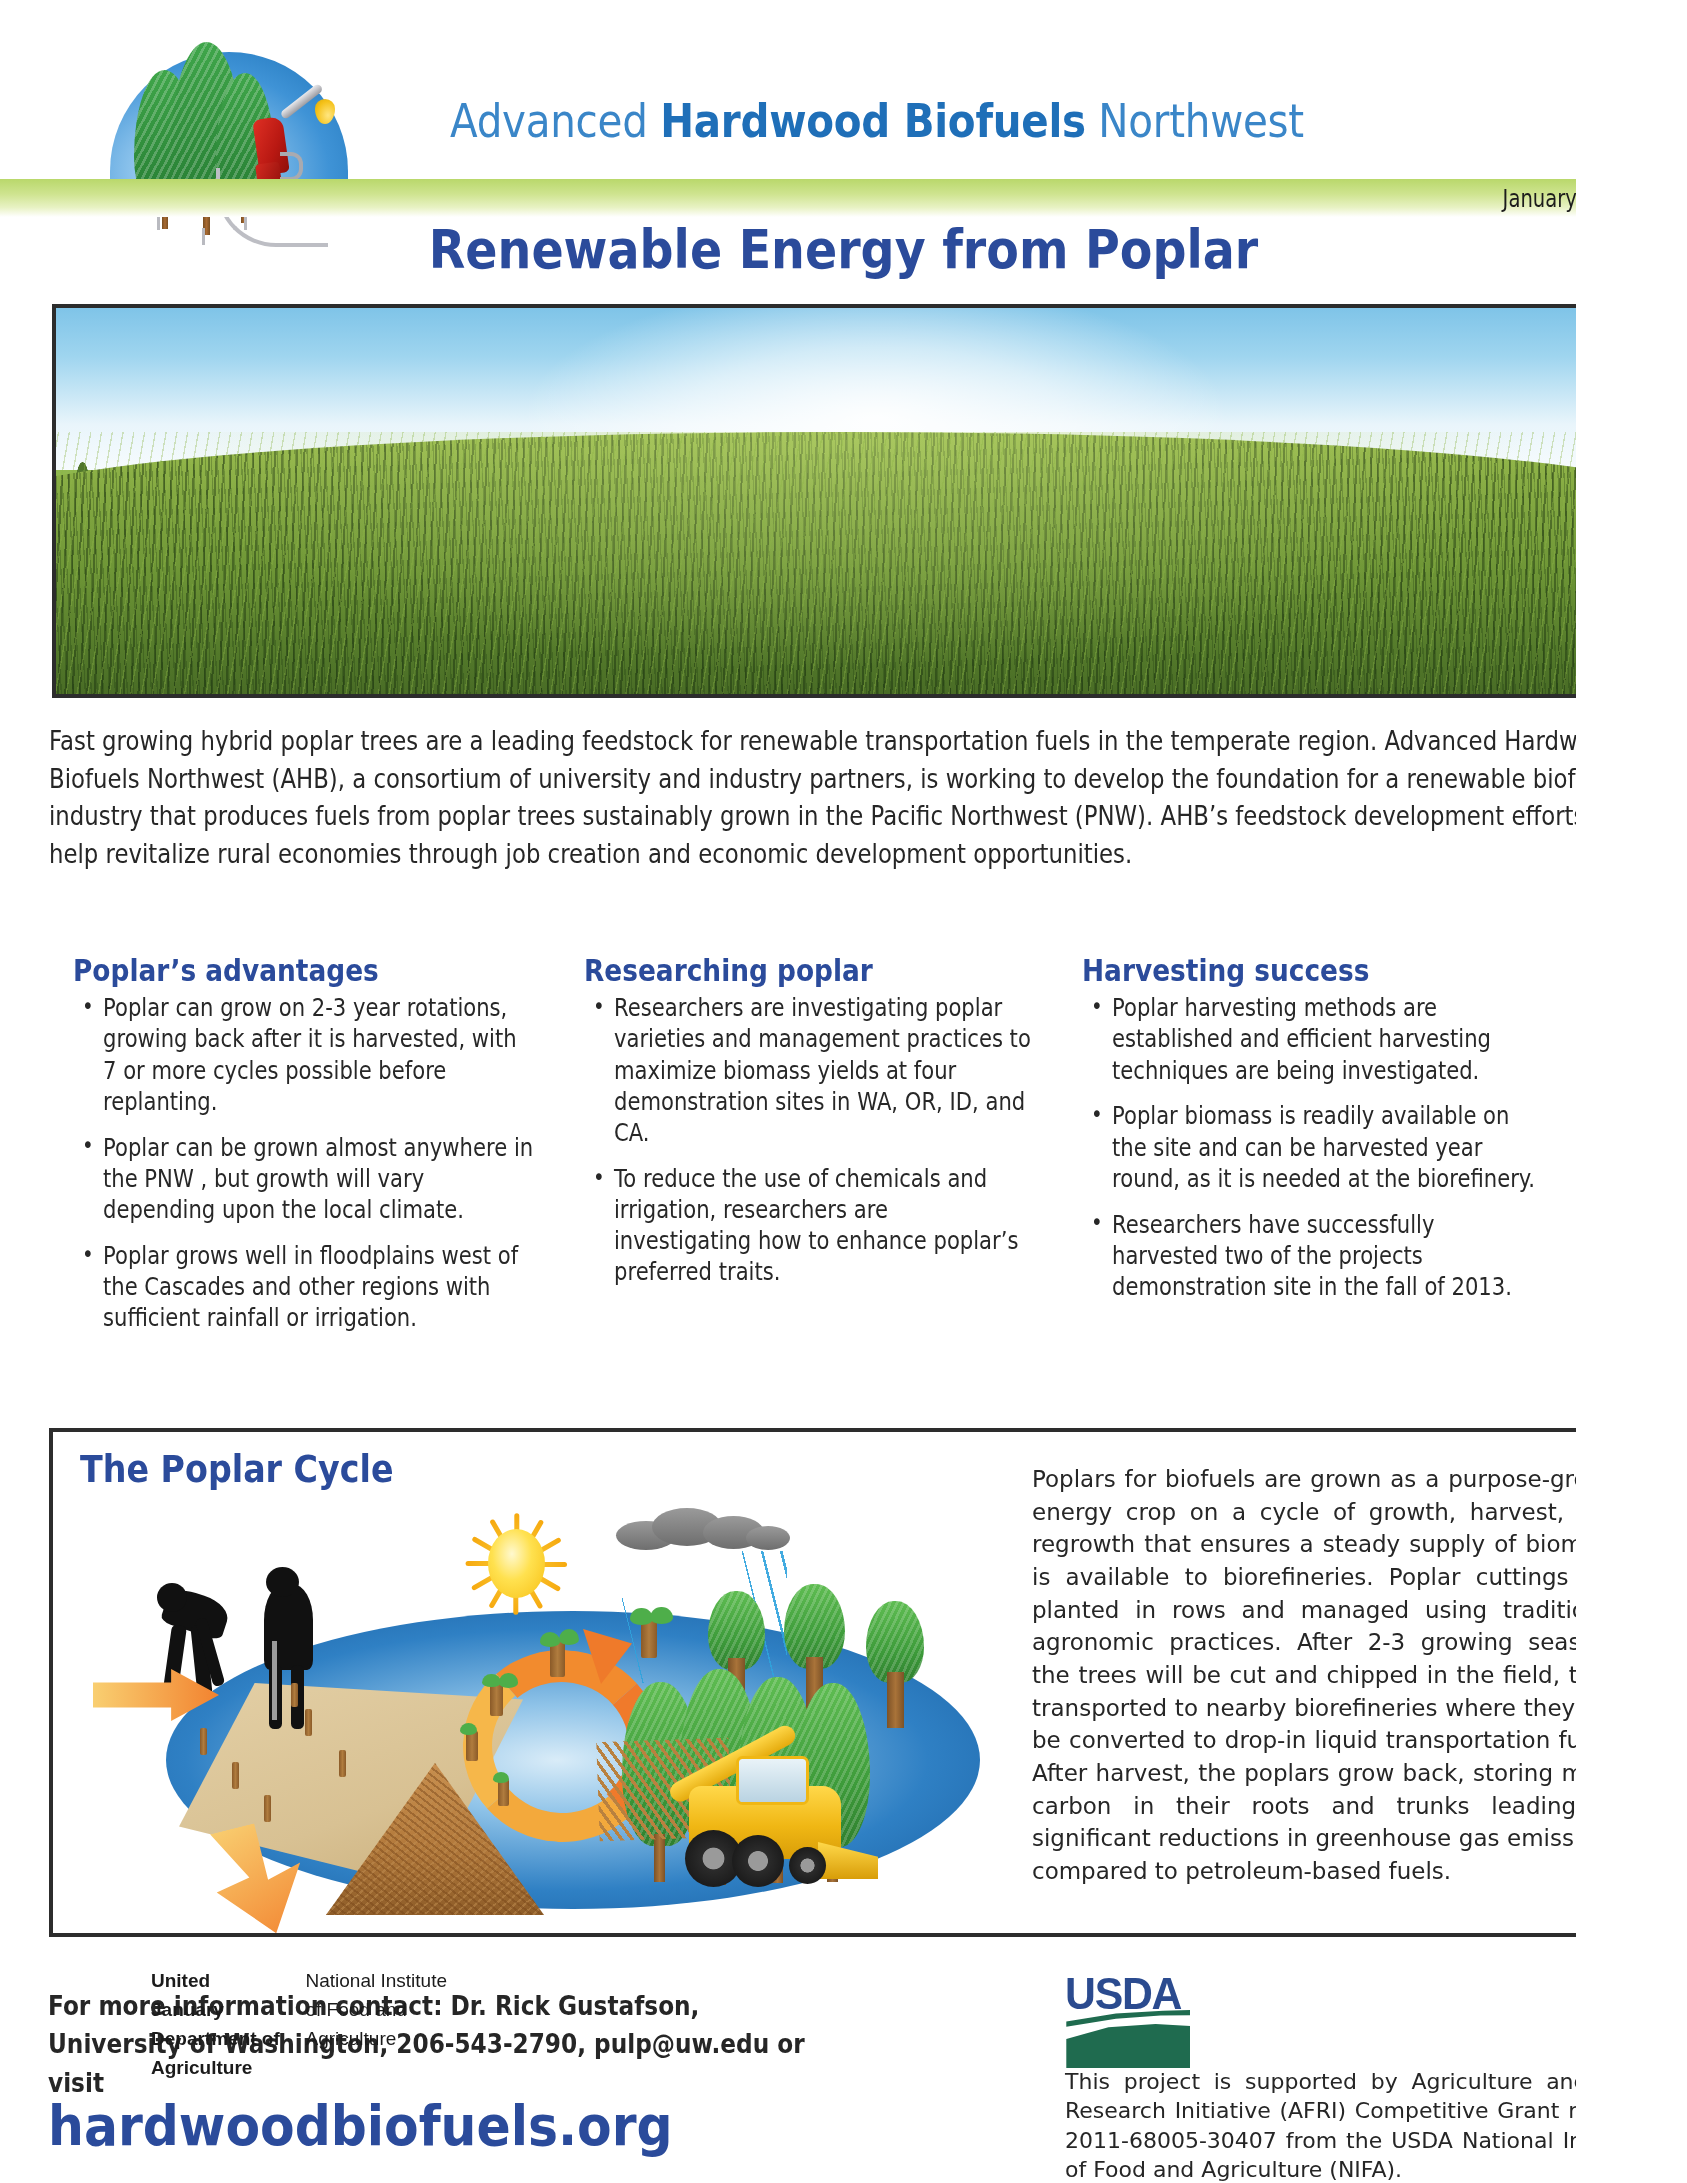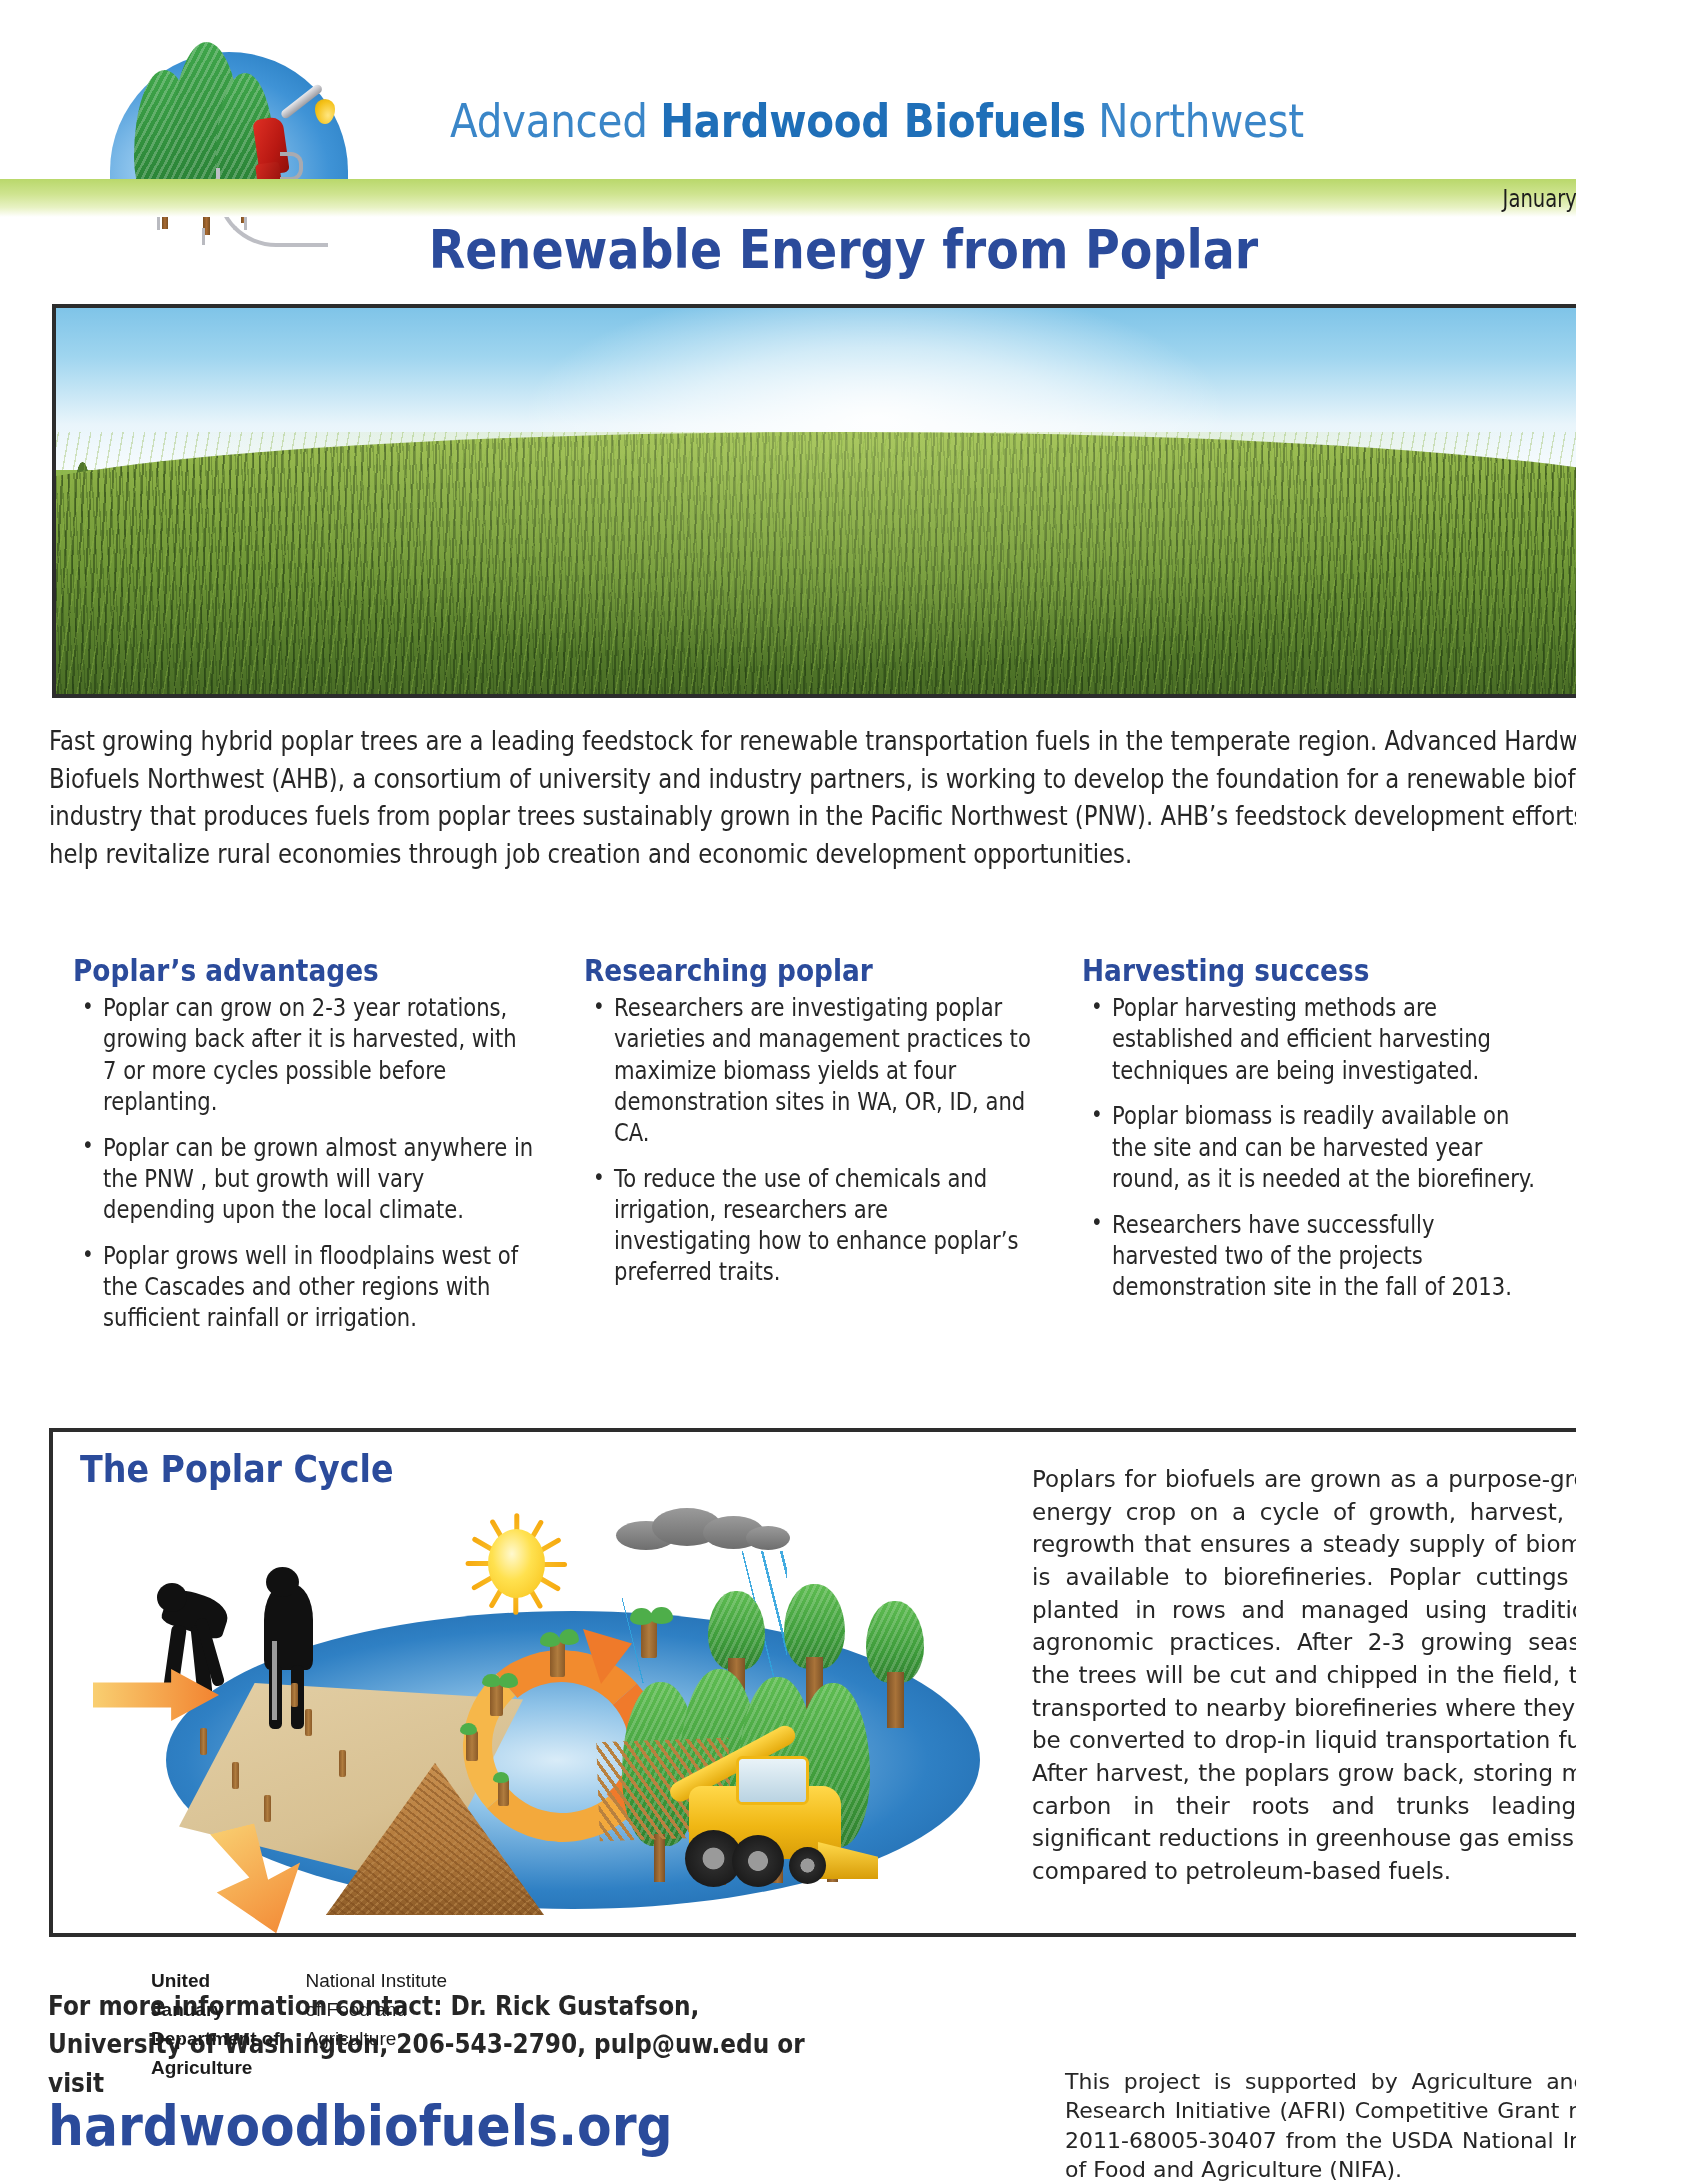--- a/index.html
+++ b/index.html
@@ -775,20 +775,25 @@
     <p class="cycle-text">Poplars for biofuels are grown as a purpose-grown energy crop on a cycle of growth, harvest, and regrowth that ensures a steady supply of biomass is available to biorefineries. Poplar cuttings are planted in rows and managed using traditional agronomic practices. After 2-3 growing seasons the trees will be cut and chipped in the field, then transported to nearby biorefineries where they will be converted to drop-in liquid transportation fuels. After harvest, the poplars grow back, storing more carbon in their roots and trunks leading to significant reductions in greenhouse gas emissions compared to petroleum-based fuels.</p>
   </div>
 
   <div class="footer">
     <div class="contact">
       <div>For more information contact: Dr. Rick Gustafson,</div>
       <div>University of Washington, 206-543-2790, pulp@uw.edu or visit</div>
     </div>
     <div class="site">hardwoodbiofuels.org</div>
 
+    <div class="usda">
+      <div class="usda-word">USDA</div>
+      <div class="usda-swoosh"></div>
+      <div class="usda-swoosh2"></div>
+    </div>
     <div class="usda-lines">
       <div class="c-a" style="white-space:pre-line;">United January
 Department of
 Agriculture</div>
       <div class="c-b" style="white-space:pre-line;">National Institute
 of Food and
 Agriculture</div>
     </div>
 
     <p class="fund">This project is supported by Agriculture and Food Research Initiative (AFRI) Competitive Grant number 2011-68005-30407 from the USDA National Institute of Food and Agriculture (NIFA).</p>

